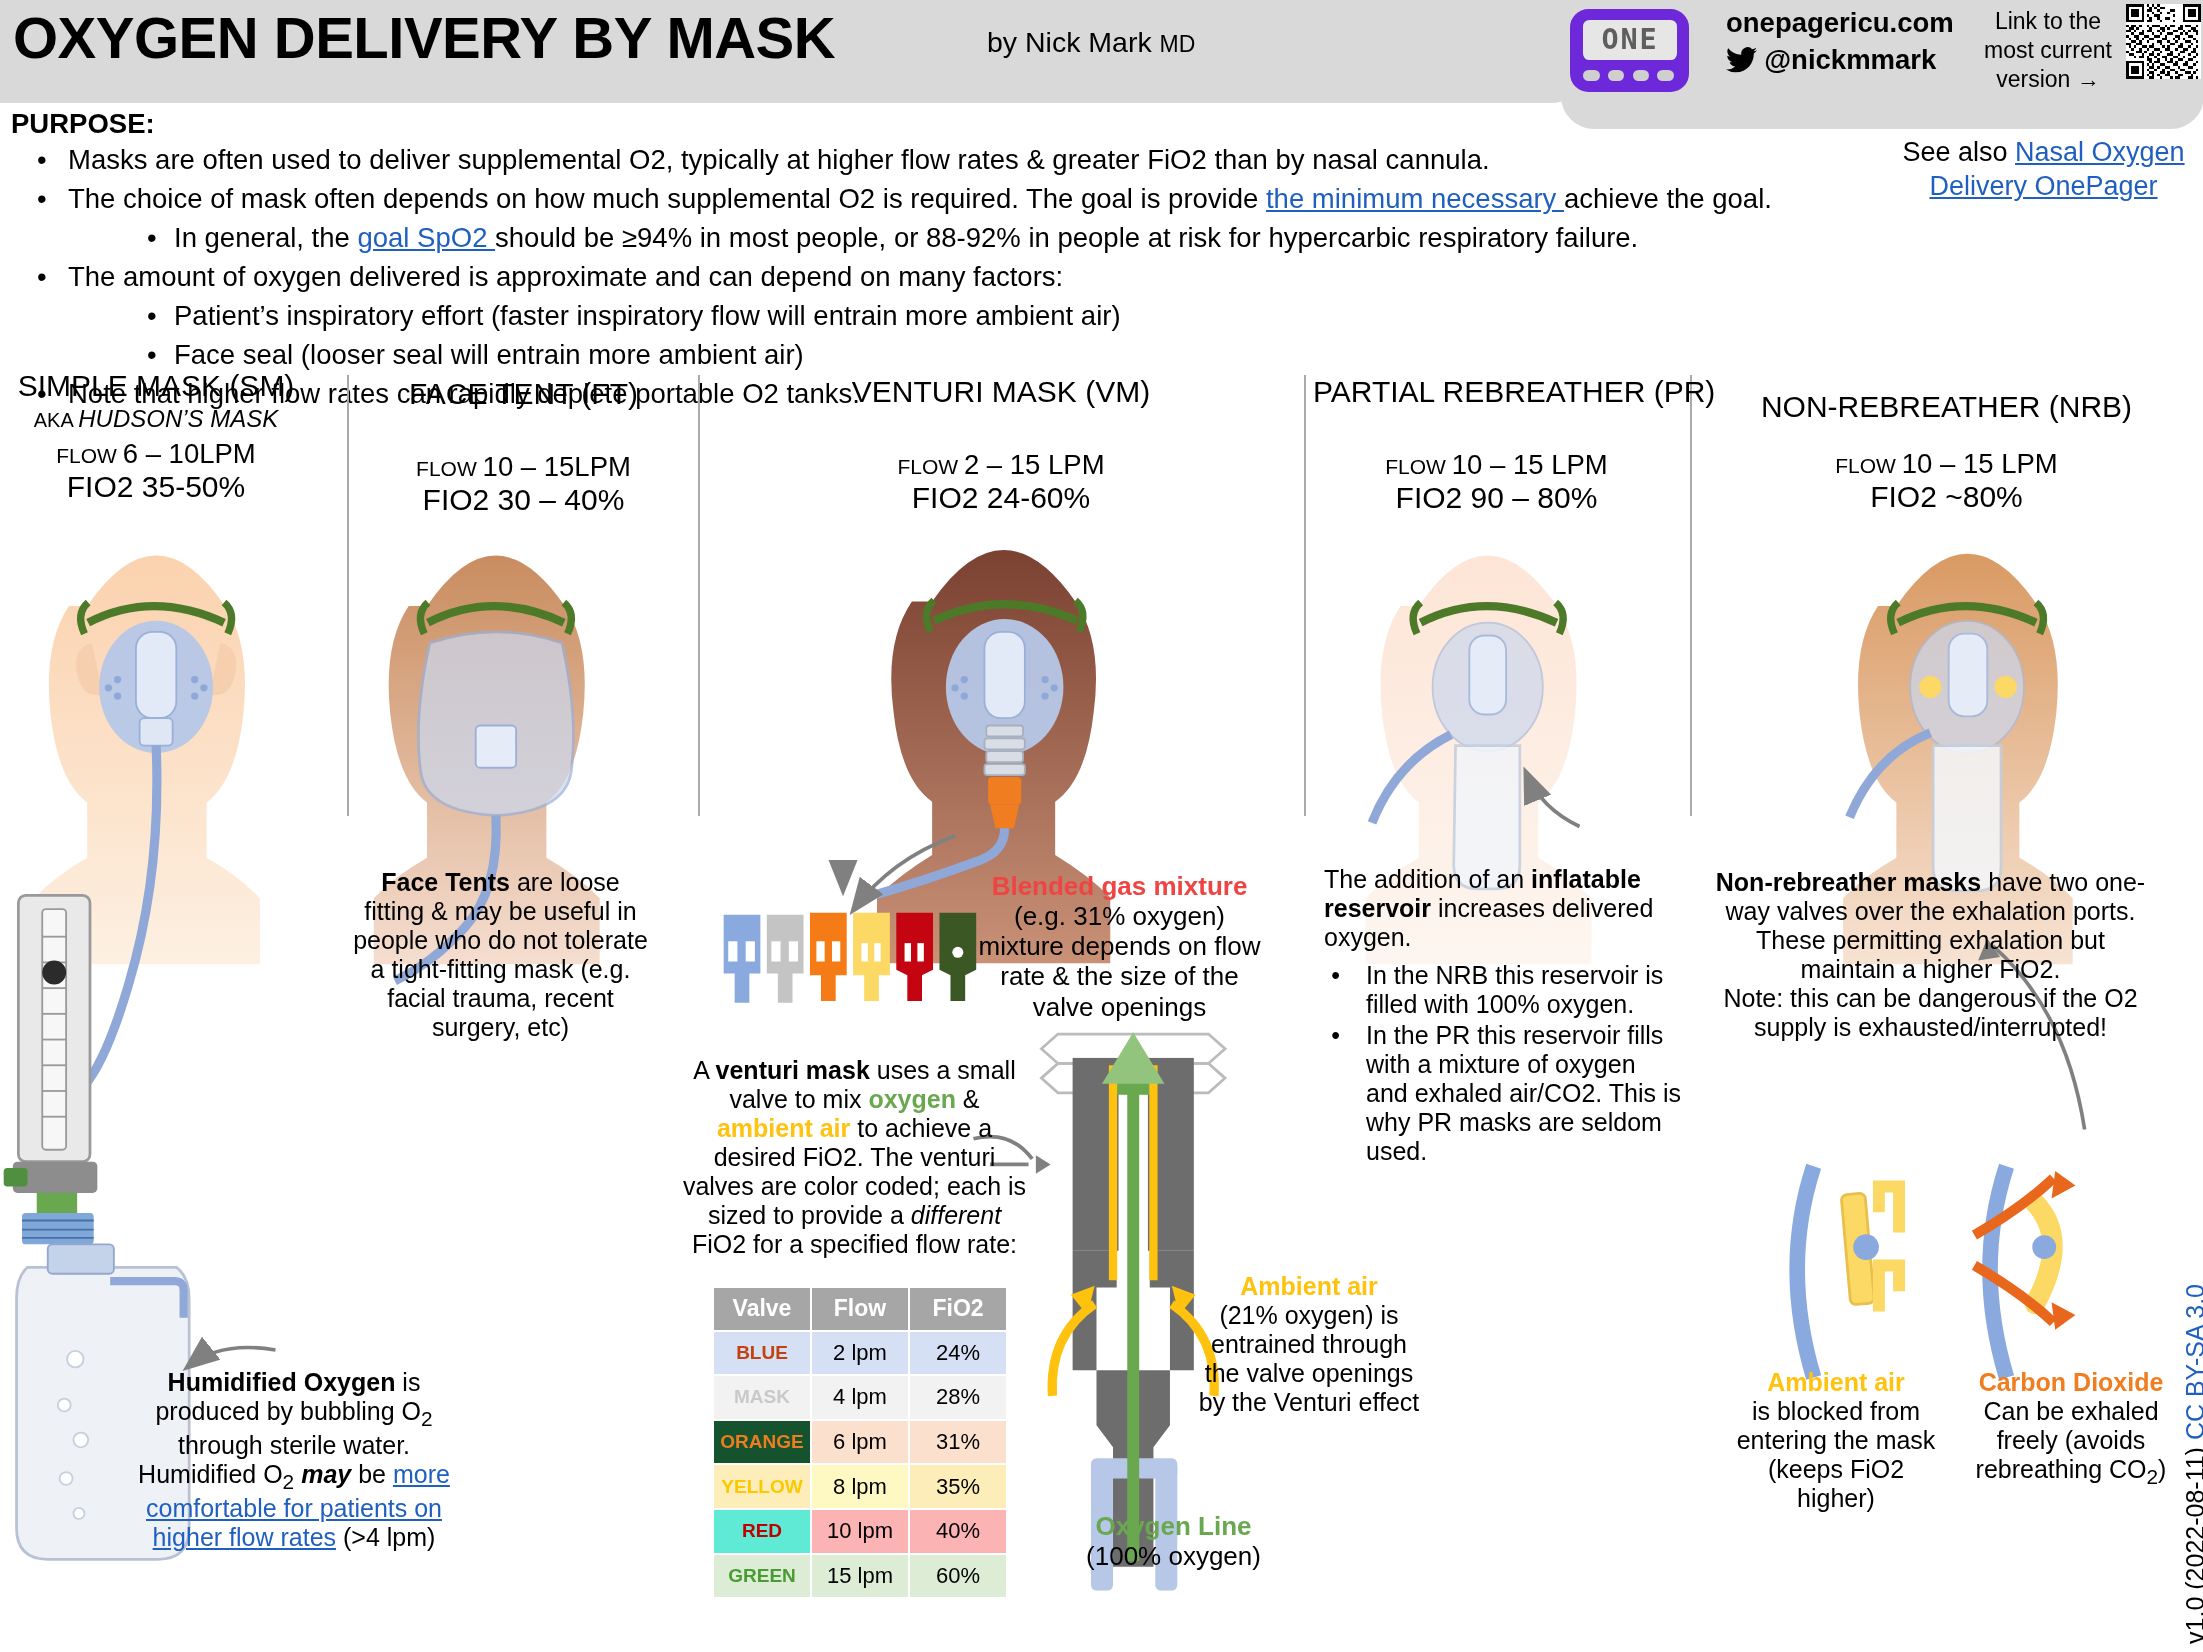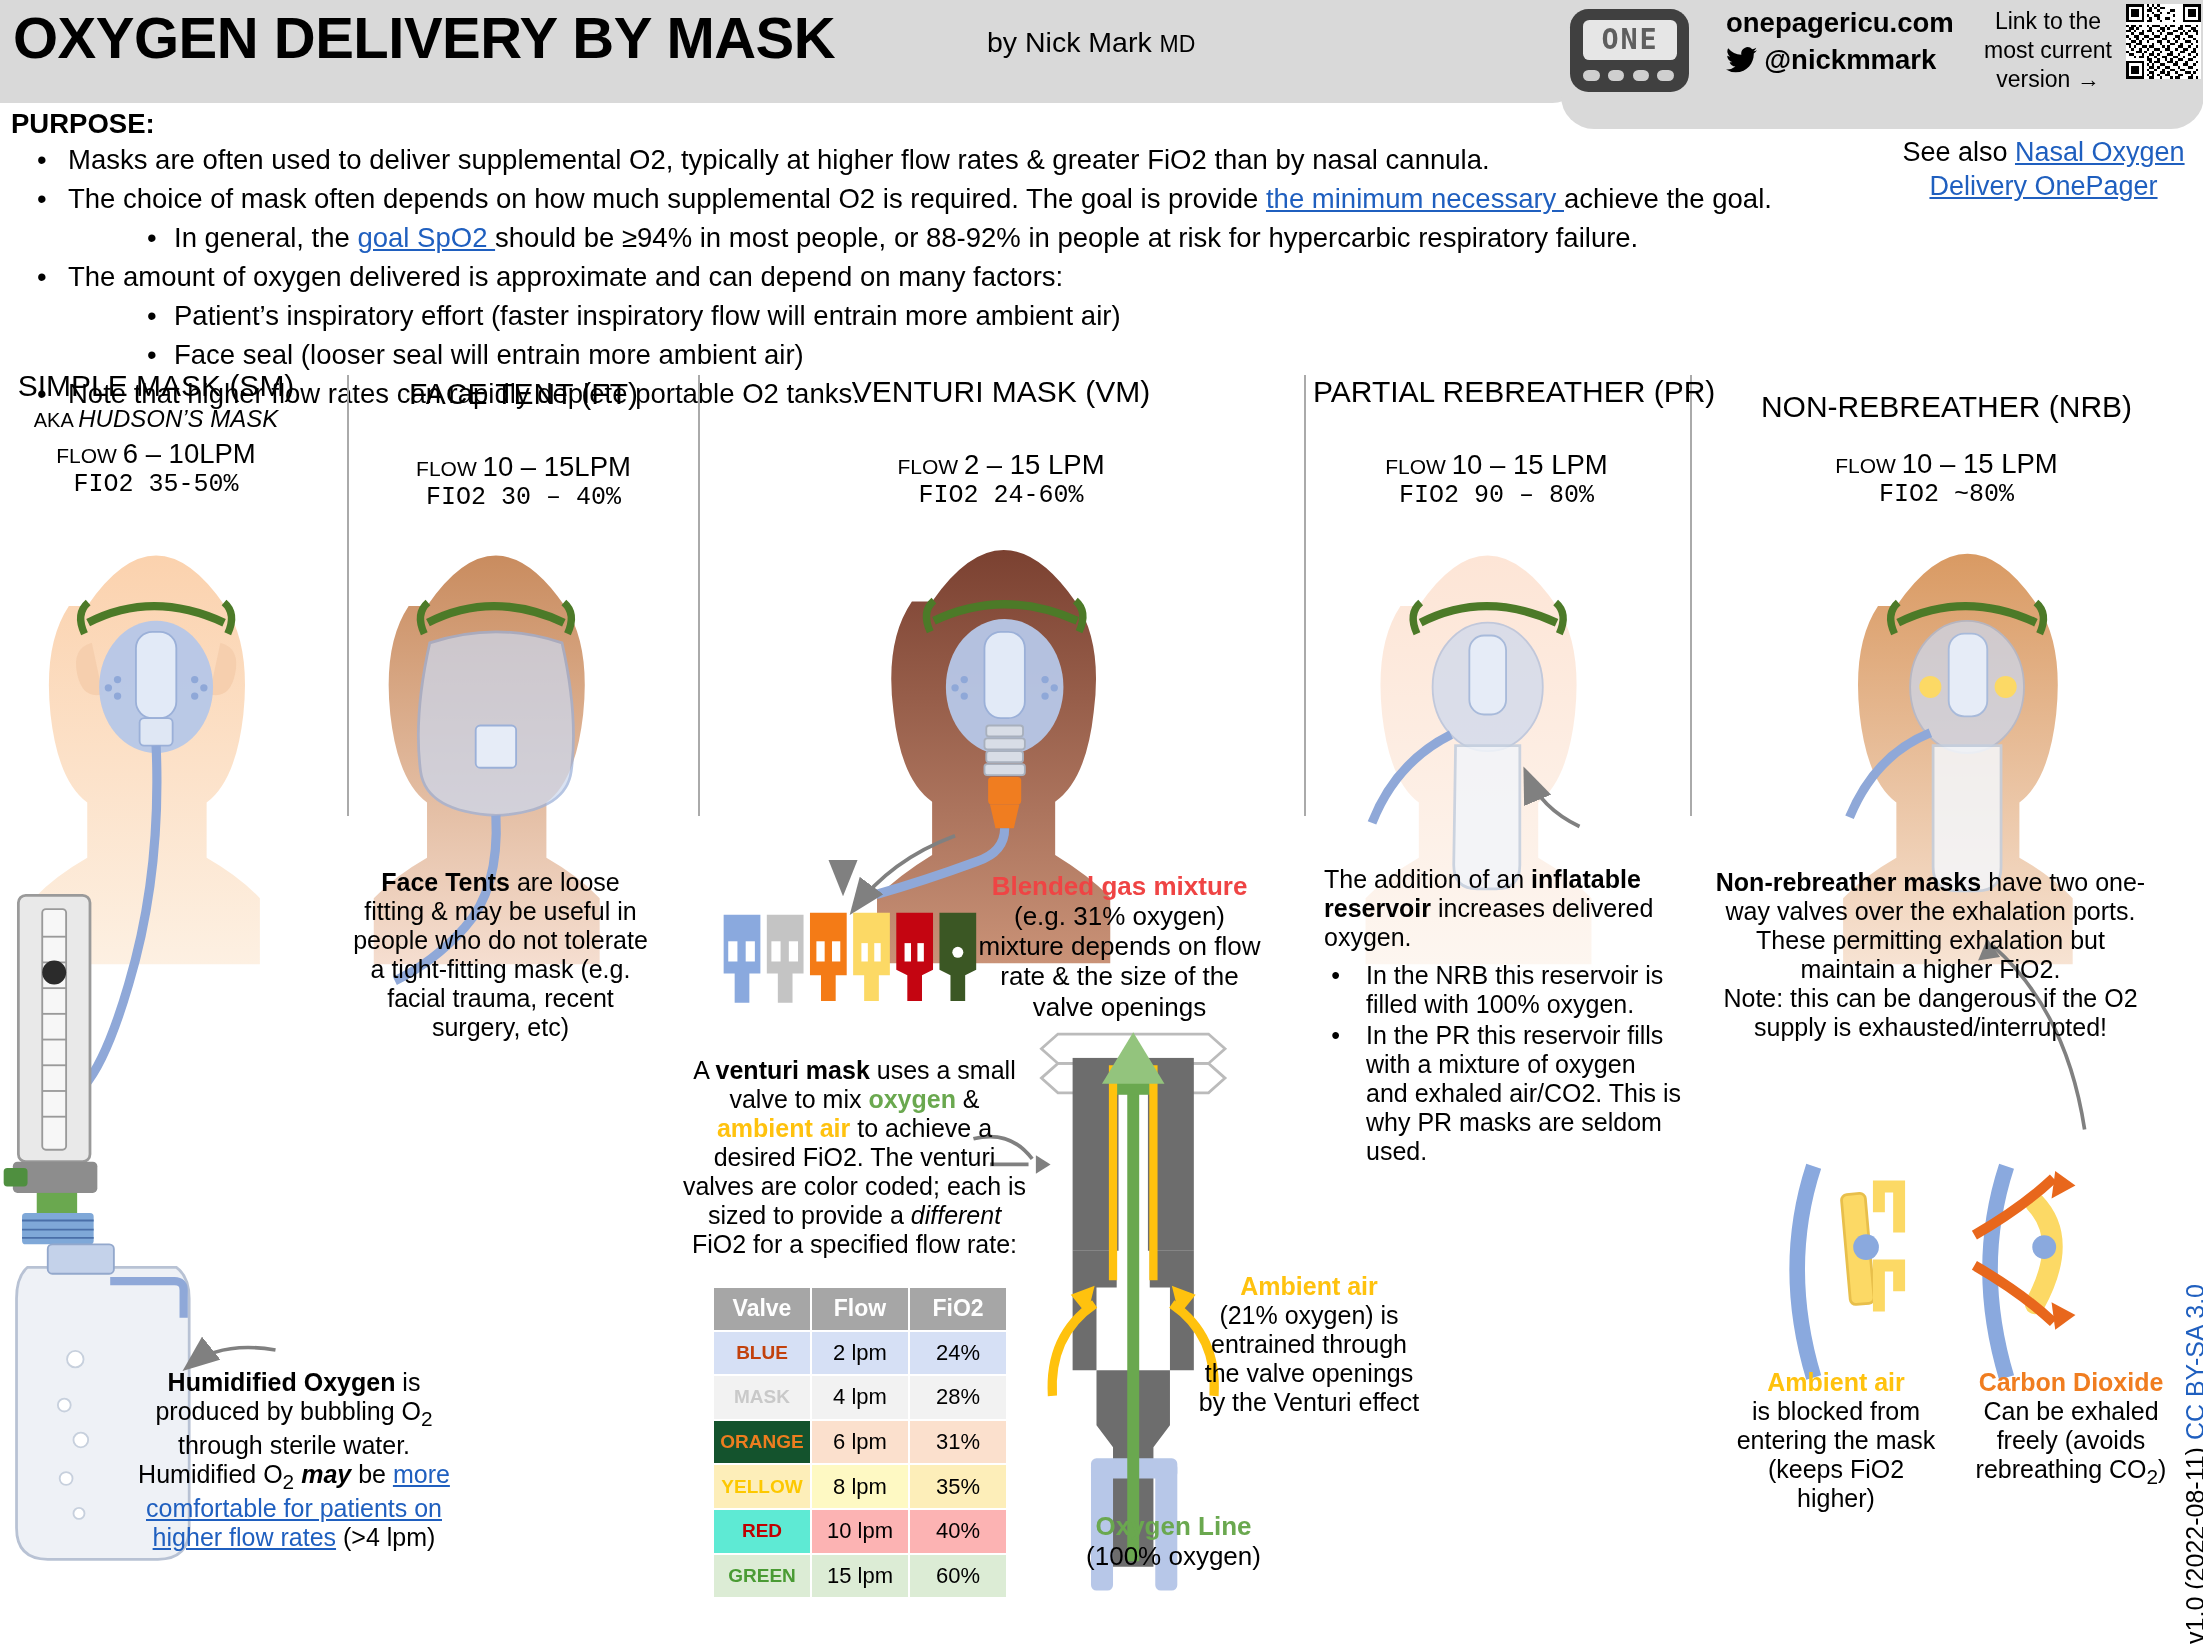--- a/index.html
+++ b/index.html
@@ -27,21 +27,21 @@
     font-size:58px; font-weight:bold; letter-spacing:-0.5px;
     white-space:nowrap; z-index:5;
   }
   .byline {
     position:absolute; left:987px; top:26px;
     font-size:28.5px; z-index:5; white-space:nowrap;
   }
   .byline .md { font-size:23px; }
   .one-logo {
     position:absolute; left:1570px; top:9.2px; width:119px; height:83px;
-    background:#404040; border-radius:18.4px; z-index:6;
+    background:#6d28d9; border-radius:18.4px; z-index:6;
   }
   .one-logo .screen {
     position:absolute; left:13px; top:11px; width:94px; height:40px;
     background:#e6e6e6; border-radius:6.4px;
     color:#5e5e5e; font-size:28.5px; font-weight:bold; text-align:center;
     line-height:40px; letter-spacing:1.8px;
     font-family:"DejaVu Sans Mono", monospace;
   }
   .one-logo .dots { position:absolute; left:13px; top:61px; display:flex; gap:8.3px; }
   .one-logo .dots i { display:block; width:16.5px; height:11px; background:#cfcfcf; border-radius:5.5px; }
@@ -77,21 +77,21 @@
   .bullets a { color:#1f5fbf; text-decoration:underline; }
 
   
   .col-sep { position:absolute; width:1.8px; background:#aaaaaa; }
   .col-head { position:absolute; text-align:center; }
   .mask-title { font-size:30px; white-space:nowrap; }
   .mask-aka { font-size:24px; font-style:italic; margin-top:1.8px; }
   .mask-aka .pre { font-style:normal; font-size:20px; }
   .mask-flow { font-size:27.5px; margin-top:5.5px; }
   .mask-flow .sm { font-size:21px; }
-  .mask-fio2 { font-size:25px;font-family:Liberation Mono, monospace; }
+  .mask-fio2 { font-size:30px; }
 
   
   .txt { position:absolute; font-size:25px; line-height:1.16; text-align:center; }
   .txt.left { text-align:left; }
   .txt b { font-weight:bold; }
   .txt i { font-style:italic; }
   .txt a { color:#1f5fbf; text-decoration:underline; }
   .grn { color:#6aa84f; font-weight:bold; }
   .ylw { color:#ffc20e; font-weight:bold; }
   .org { color:#f07d20; font-weight:bold; }

